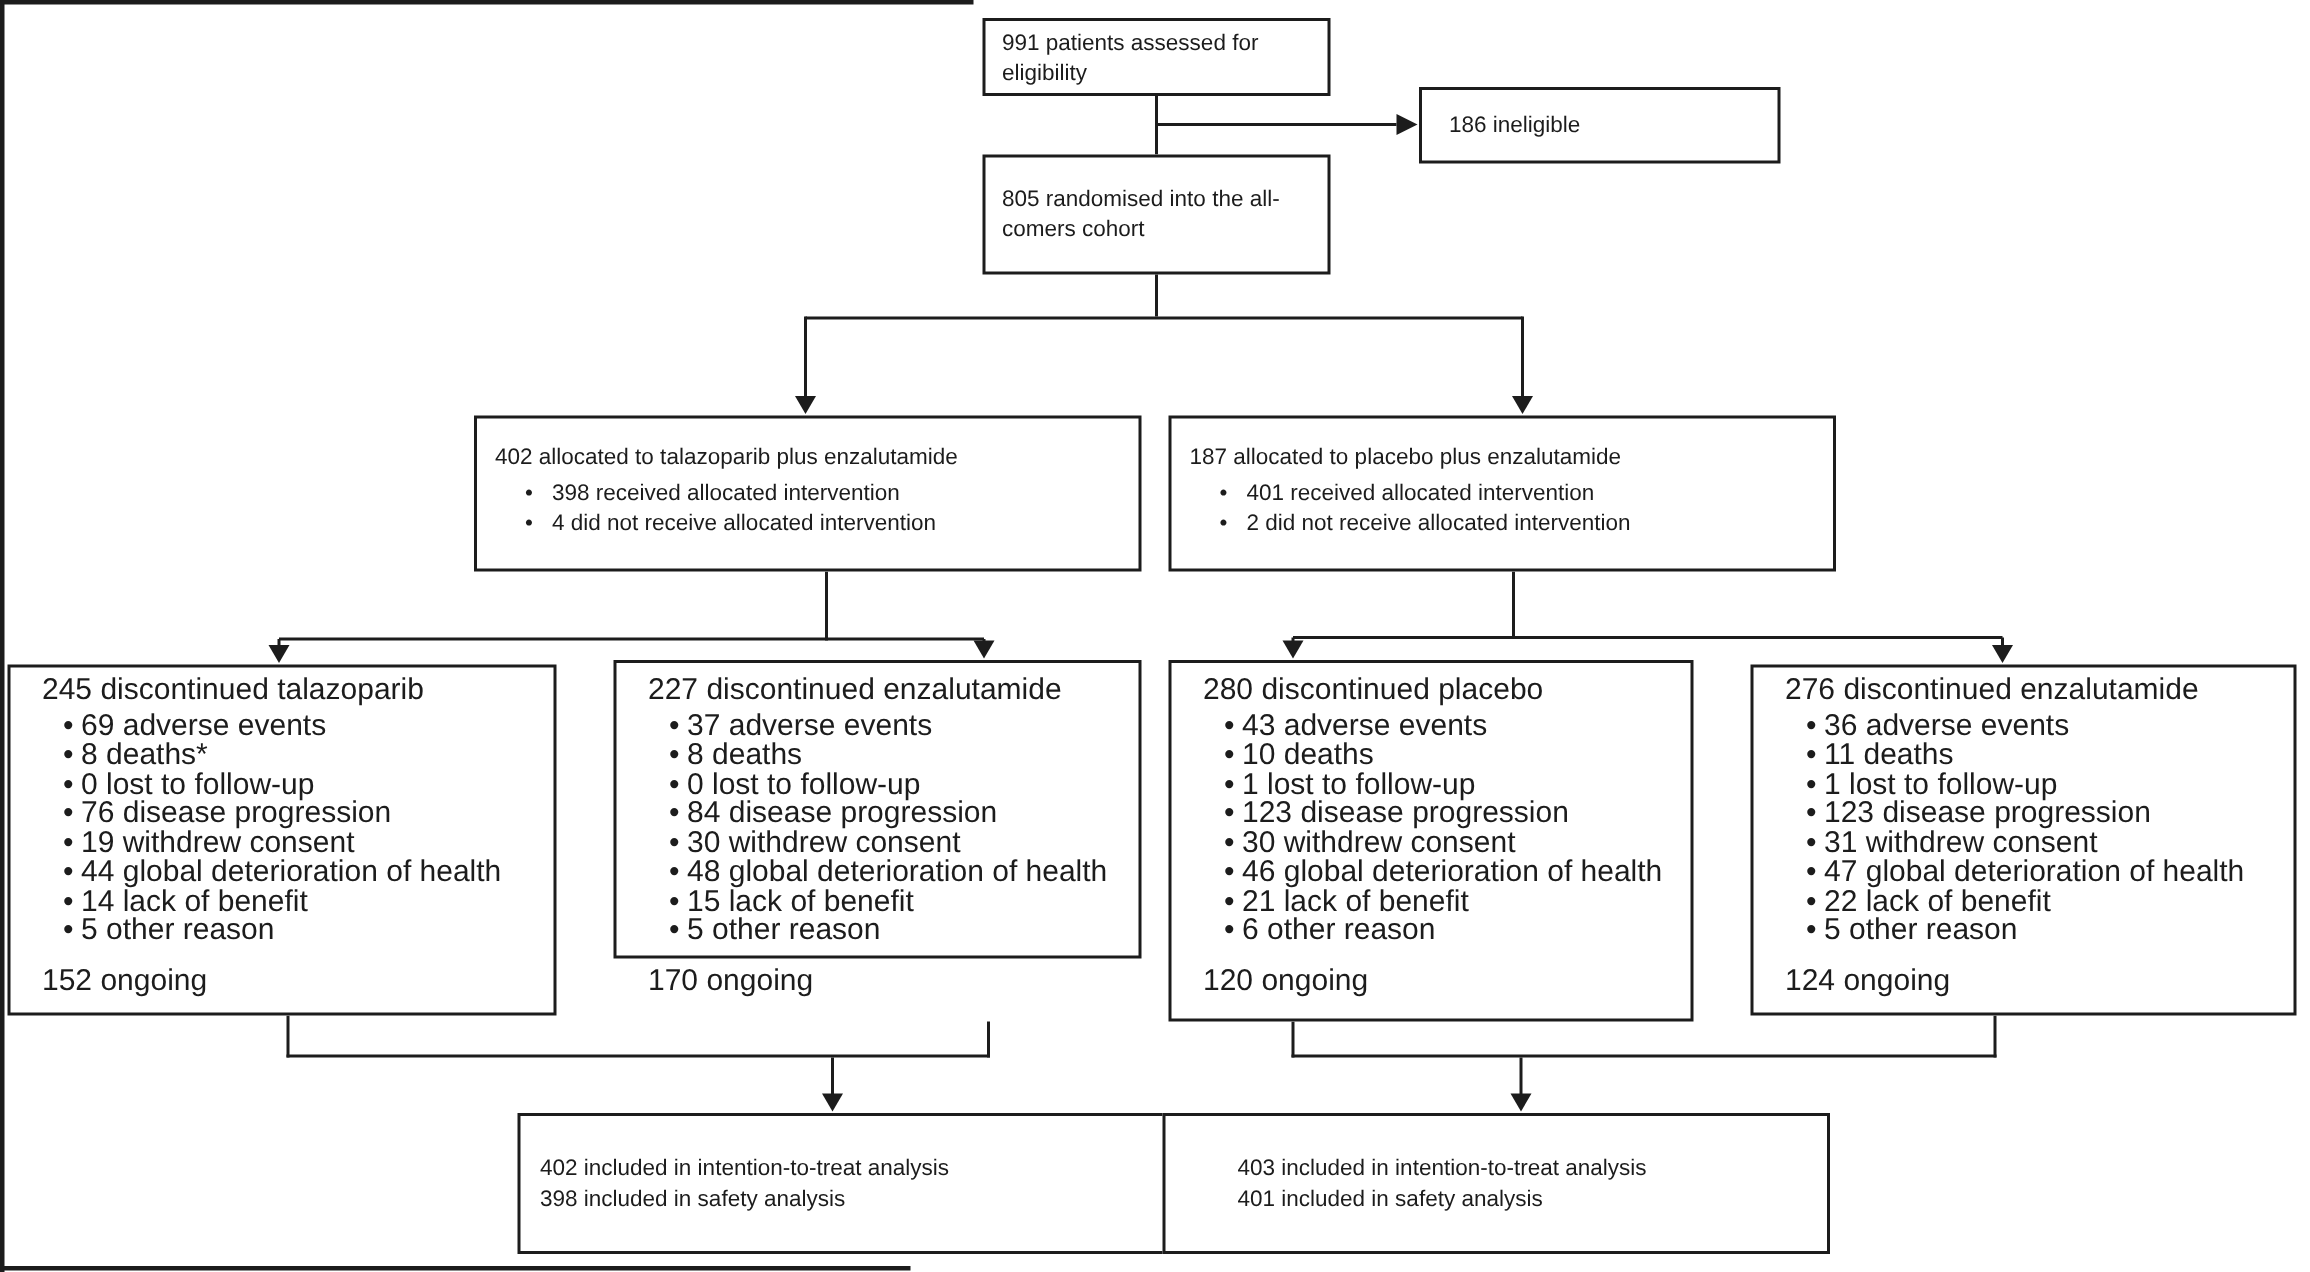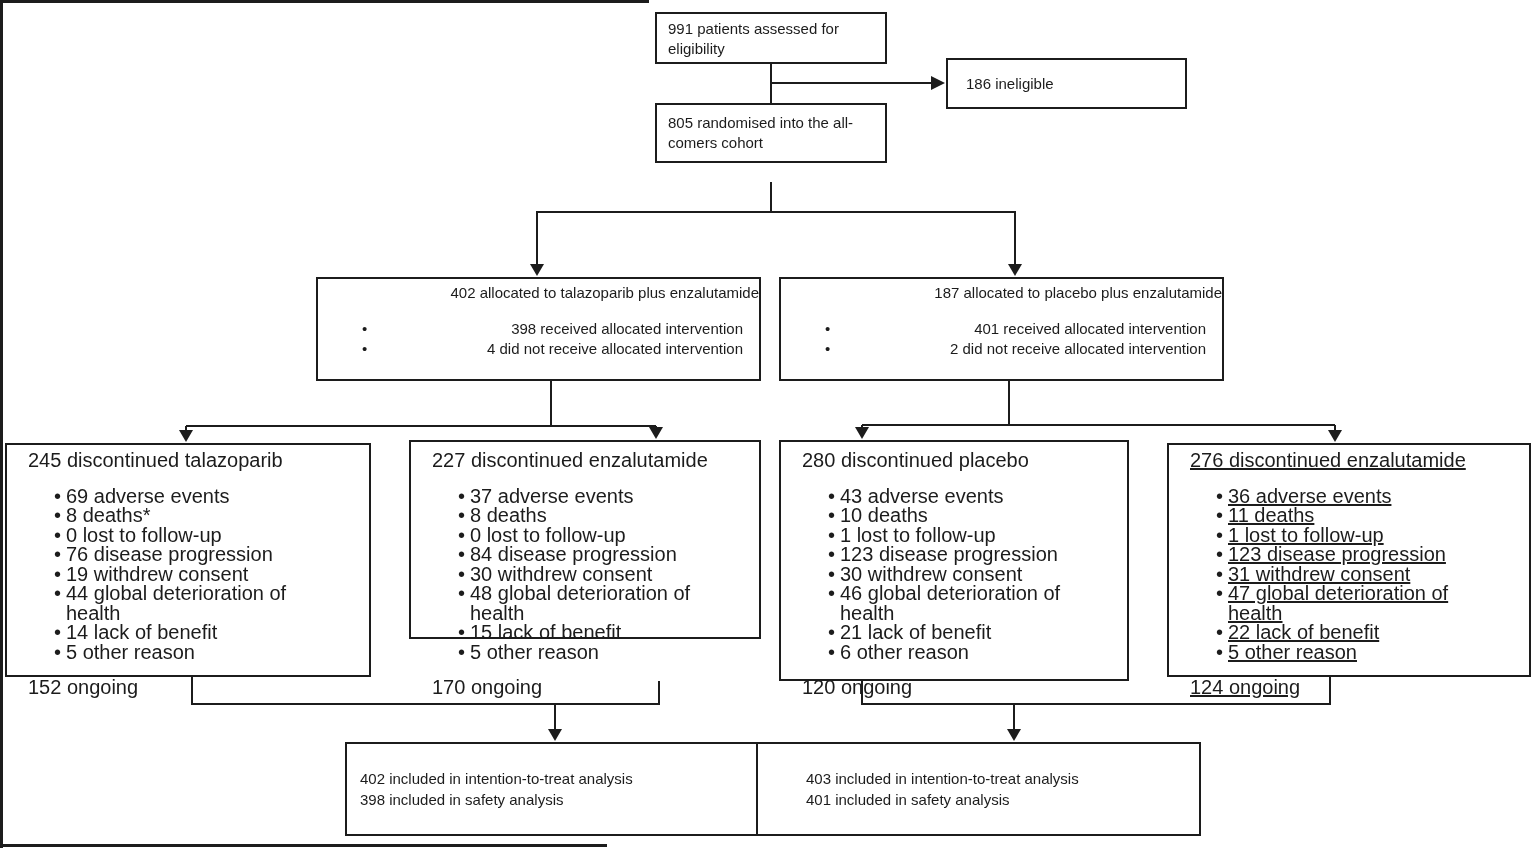--- a/index.html
+++ b/index.html
@@ -27,37 +27,37 @@
     background:var(--bg);
     border:2px solid var(--line);
     font-size:15px;
     line-height:20px;
     color:var(--text);
   }
   .vcenter{display:flex;flex-direction:column;justify-content:center;}
 
   .box-eligibility{left:655px;top:12px;width:232px;height:52px;padding:5px 26px 0 11px;}
   .box-ineligible{left:946px;top:58px;width:241px;height:51px;padding-left:18px;}
-  .box-randomised{left:655px;top:103px;width:232px;height:60px;padding-left:11px;}
-
-  .box-alloc{width:445px;height:104px;padding-left:12px;text-align:right;}
+  .box-randomised{left:655px;top:103px;width:232px;height:80px;padding-left:11px;}
+
+  .box-alloc{width:445px;height:104px;padding-left:12px;}
   .box-alloc-left{left:316px;top:277px;}
   .box-alloc-right{left:779px;top:277px;}
 
   .box-disc{font-size:20px;line-height:19.5px;padding:6px 8px 0 21px;}
   .box-disc-1{left:5px;top:443px;width:366px;height:234px;}
   .box-disc-2{left:409px;top:440px;width:352px;height:199px;padding-top:9px;}
   .box-disc-3{left:779px;top:440px;width:350px;height:241px;padding-top:9px;}
-  .box-disc-4{left:1167px;top:443px;width:364px;height:234px;text-decoration:underline;}
+  .box-disc-4{left:1167px;top:443px;width:364px;height:234px;}
 
   .box-analysis{width:445px;height:94px;padding-left:13px;line-height:21px;}
   .box-analysis-left{left:316px;top:742px;margin-left:29px;}
-  .box-analysis-right{left:756px;top:742px;padding-left:48px;}
-
-  ul.bullets{margin:16px;padding:0;list-style:none;}
+  .box-analysis-right{left:775px;top:742px;padding-left:48px;}
+
+  ul.bullets{margin:4px;padding:0;list-style:none;}
   ul.bullets li{position:relative;padding-left:34px;}
   ul.bullets li::before{content:"\2022";position:absolute;left:16px;}
   .box-disc ul.bullets li{padding-left:22px;}
   .box-disc ul.bullets li::before{left:10px;}
   .ongoing{margin-top:14px;}
 </style>
 </head>
 <body>
 
 <div id="stage">

